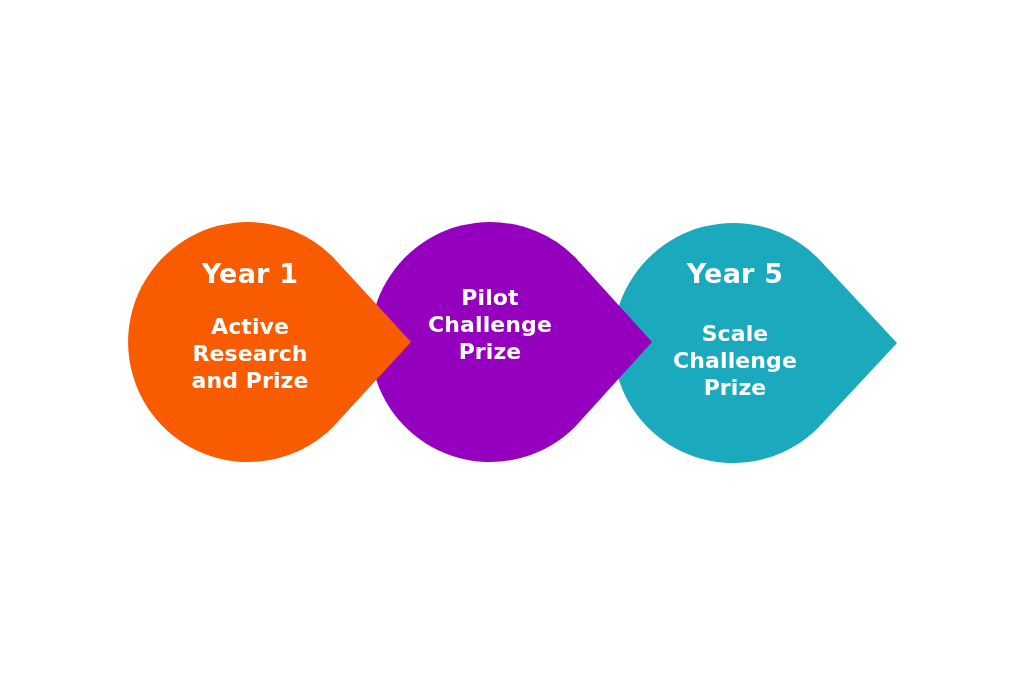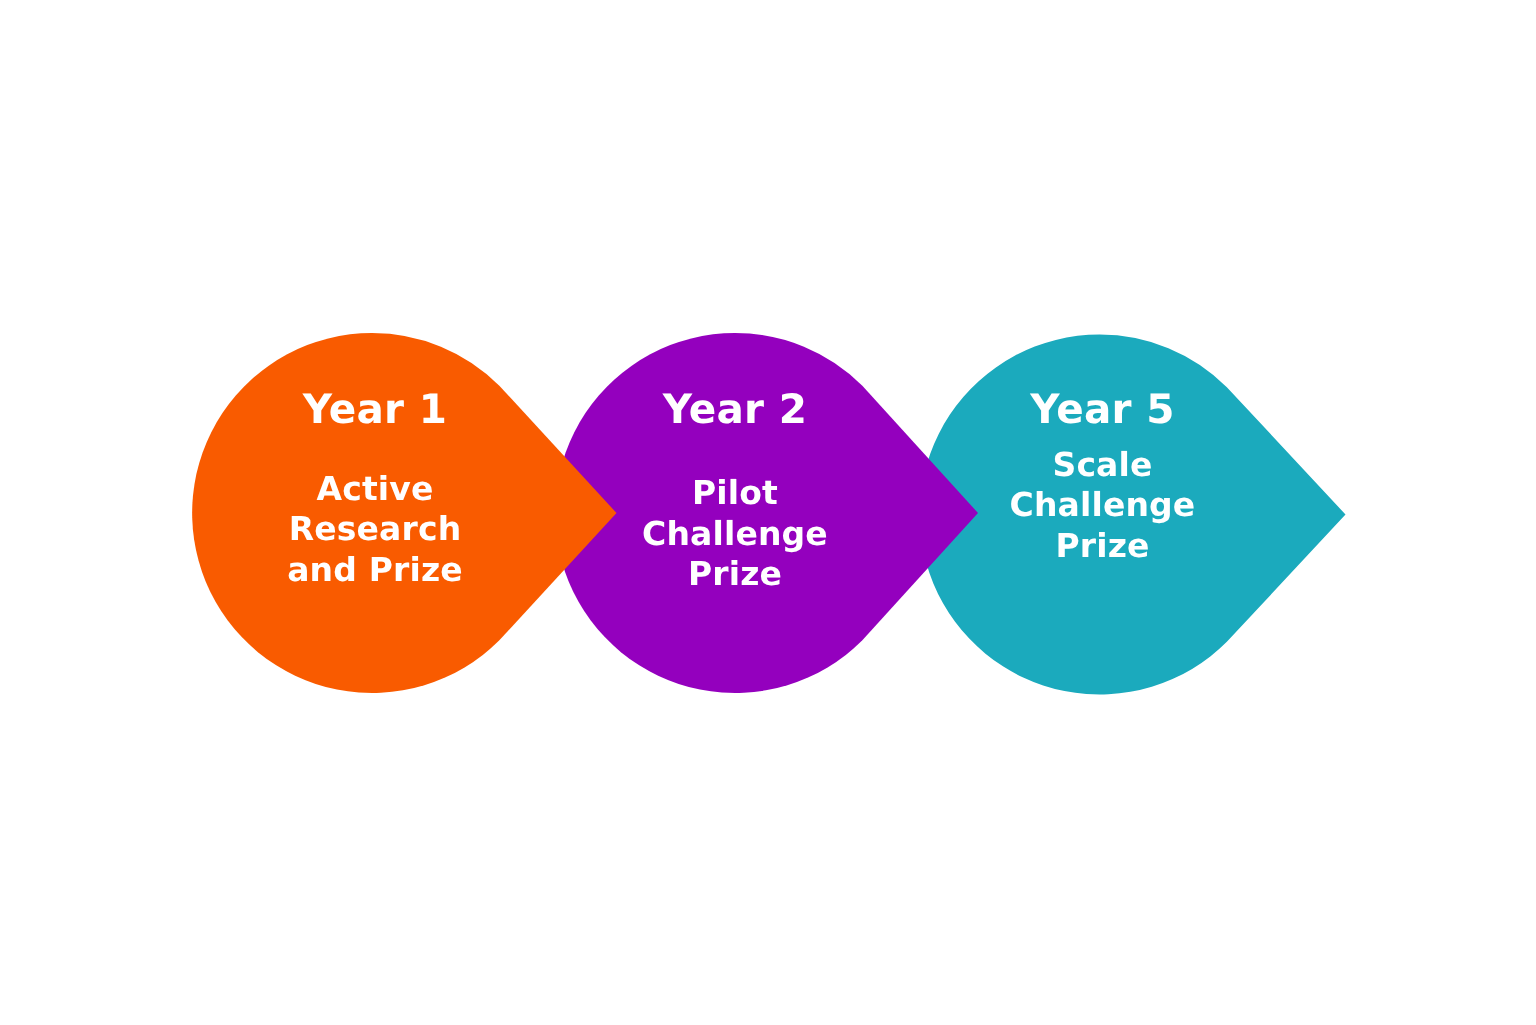--- a/index.html
+++ b/index.html
@@ -67,21 +67,21 @@
   
   .stage-node.n1 { left: 130px; top: 258px; width: 240px; }
   .stage-node.n1 .stage-desc { margin-top: 23px; }
 
   
   .stage-node.n2 { left: 375px; top: 258px; width: 230px; }
   .stage-node.n2 .stage-desc { margin-top: 26px; }
 
   
   .stage-node.n3 { left: 620px; top: 258px; width: 230px; }
-  .stage-node.n3 .stage-desc { margin-top: 7px; text-align: center; }
+  .stage-node.n3 .stage-desc { margin-top: 30px; text-align: center; }
 </style>
 </head>
 <body>
 
 <div id="infographic">
 
   <div class="stage">
 
     <svg class="stage-svg" viewBox="0 0 1024 683" xmlns="http://www.w3.org/2000/svg">
 
@@ -91,21 +91,20 @@
     </svg>
 
     <div class="stage-node n1">
       <div class="stage-title">Year 1</div>
       <div class="stage-desc">Active
 Research
 and Prize</div>
     </div>
 
     <div class="stage-node n2">
-      <div class="stage-title">Year 2</div>
       <div class="stage-desc">Pilot
 Challenge
 Prize</div>
     </div>
 
     <div class="stage-node n3">
       <div class="stage-title">Year 5</div>
       <div class="stage-desc">Scale
 Challenge
 Prize</div>

